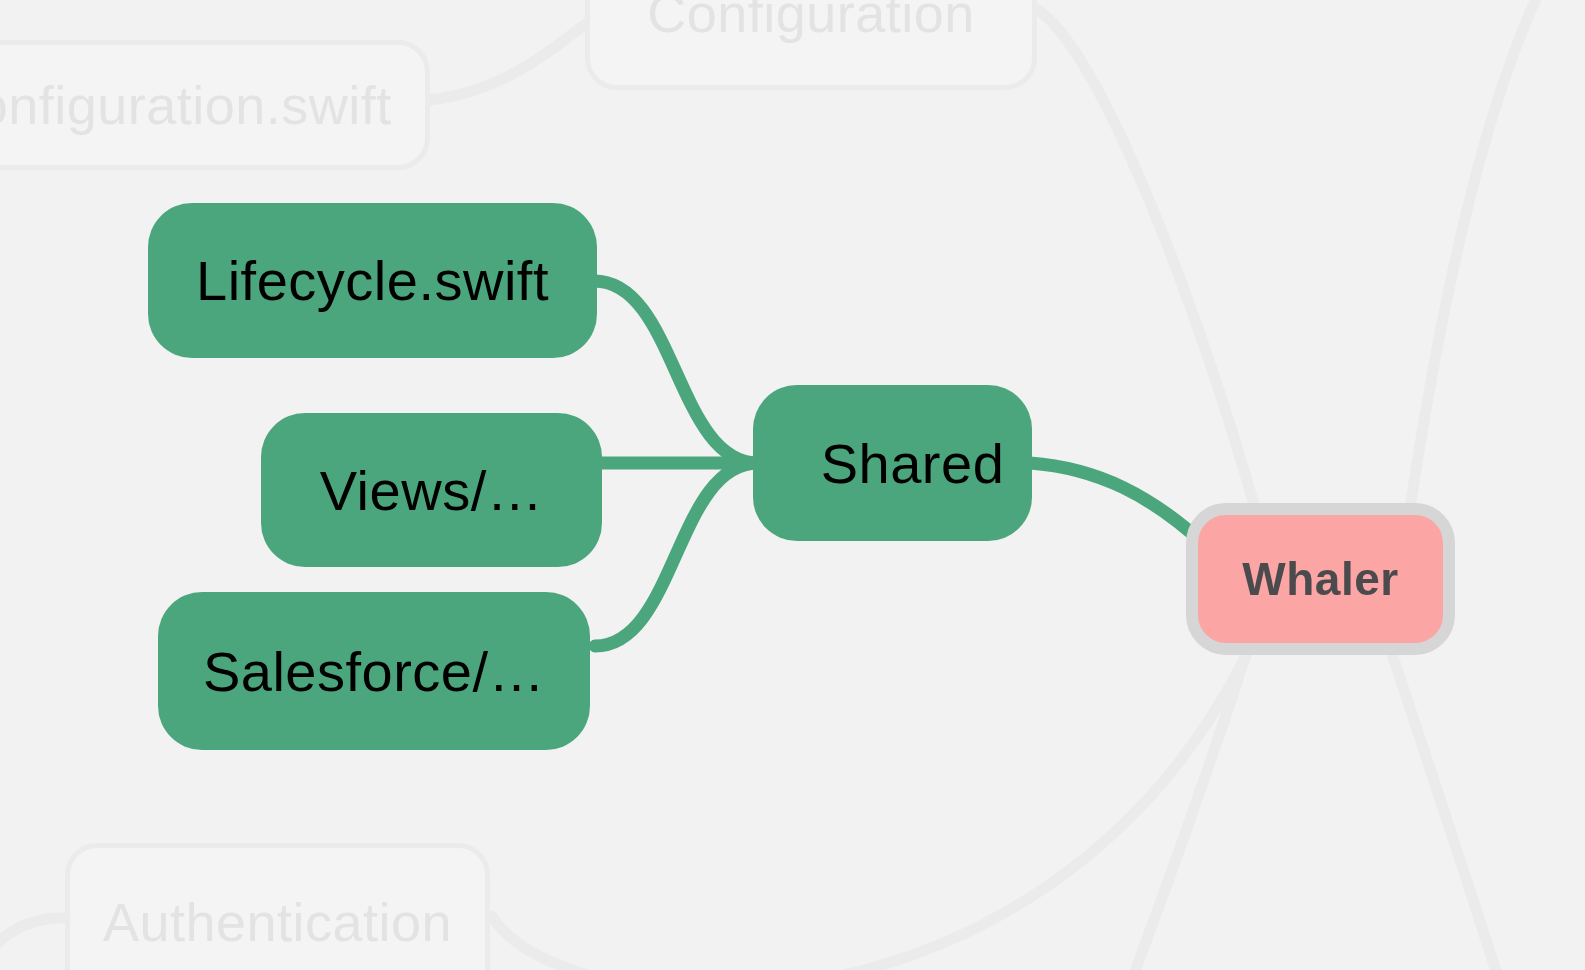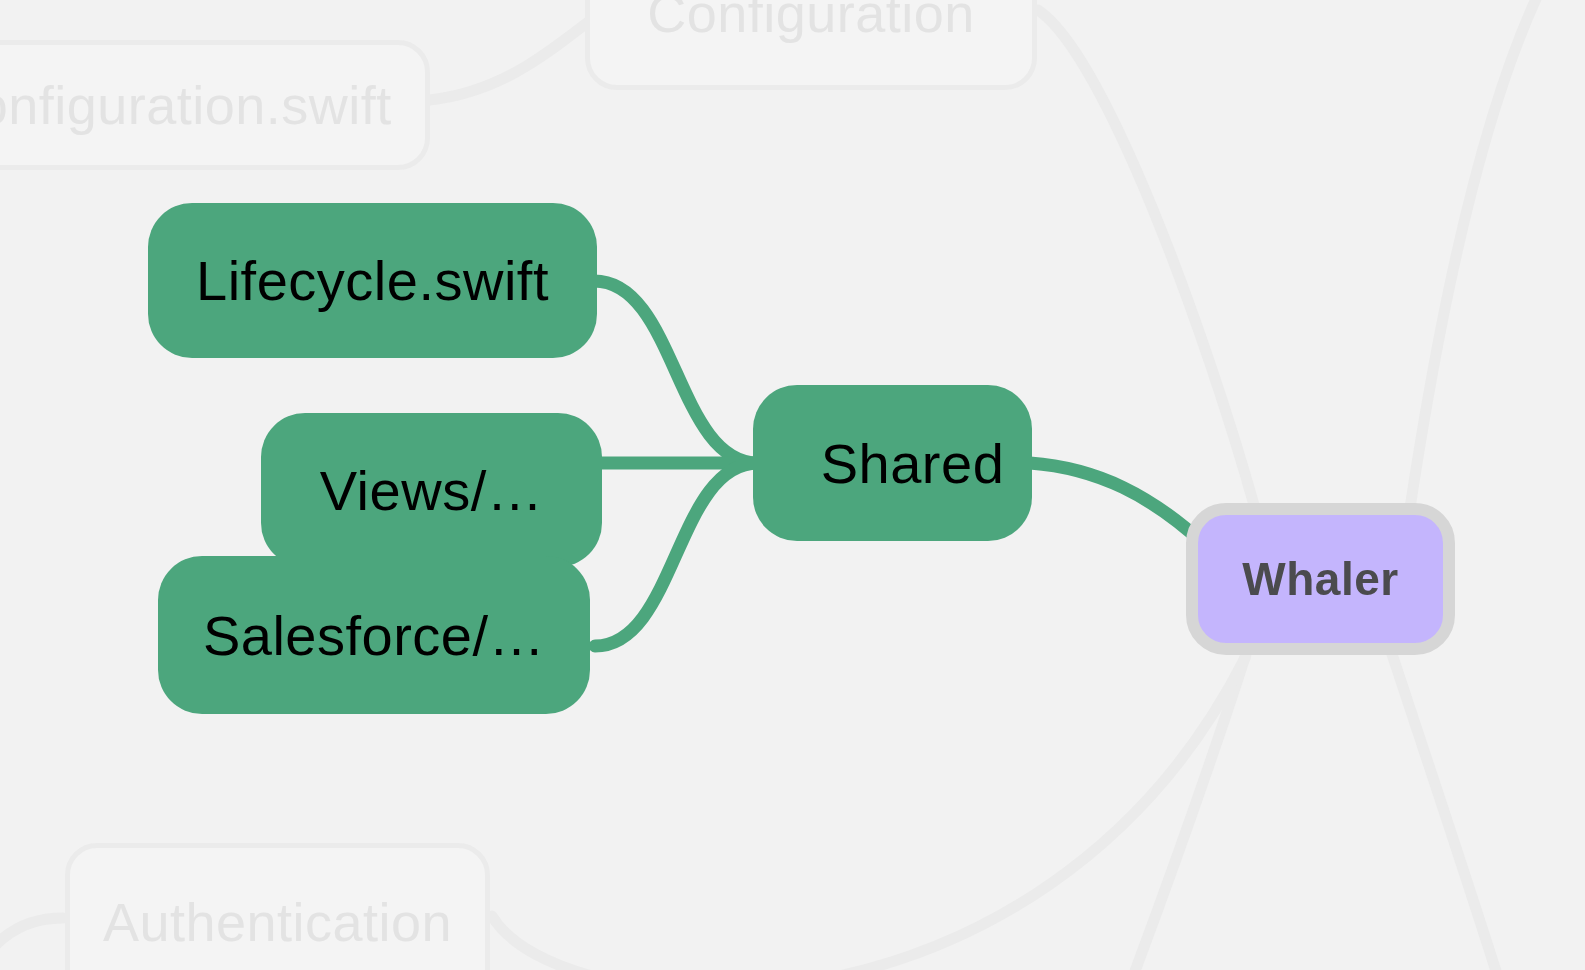--- a/index.html
+++ b/index.html
@@ -52,21 +52,21 @@
   .node-dim {
     background: #f4f4f4;
     border: 5px solid #ebebeb;
     color: #e3e3e3;
     border-radius: 32px;
     font-size: 54px;
     font-weight: 400;
     letter-spacing: 0.5px;
   }
   .node-root {
-    background: #c4b5fd;
+    background: #fca5a5;
     border: 12px solid #d6d6d6;
     color: #4b4b4e;
     border-radius: 40px;
     font-size: 46px;
     font-weight: 700;
     letter-spacing: 0.5px;
   }
 </style>
 </head>
 <body>
@@ -100,21 +100,21 @@
 </div>
 
 <div class="node node-green" style="left:148px; top:203px; width:449px; height:155px;">
   <span>Lifecycle.swift</span>
 </div>
 
 <div class="node node-green" style="left:261px; top:388px; width:341px; height:154px;margin-top:25px;">
   <span>Views/…</span>
 </div>
 
-<div class="node node-green" style="left:158px; top:556px; width:432px; height:158px;">
+<div class="node node-green" style="left:158px; top:592px; width:432px; height:158px;">
   <span>Salesforce/…</span>
 </div>
 
 <div class="node node-green" style="left:753px; top:385px; width:279px; height:156px;padding-left:40px;">
   <span>Shared</span>
 </div>
 
 <div class="node node-root" style="left:1186px; top:503px; width:269px; height:152px;">
   <span>Whaler</span>
 </div>

